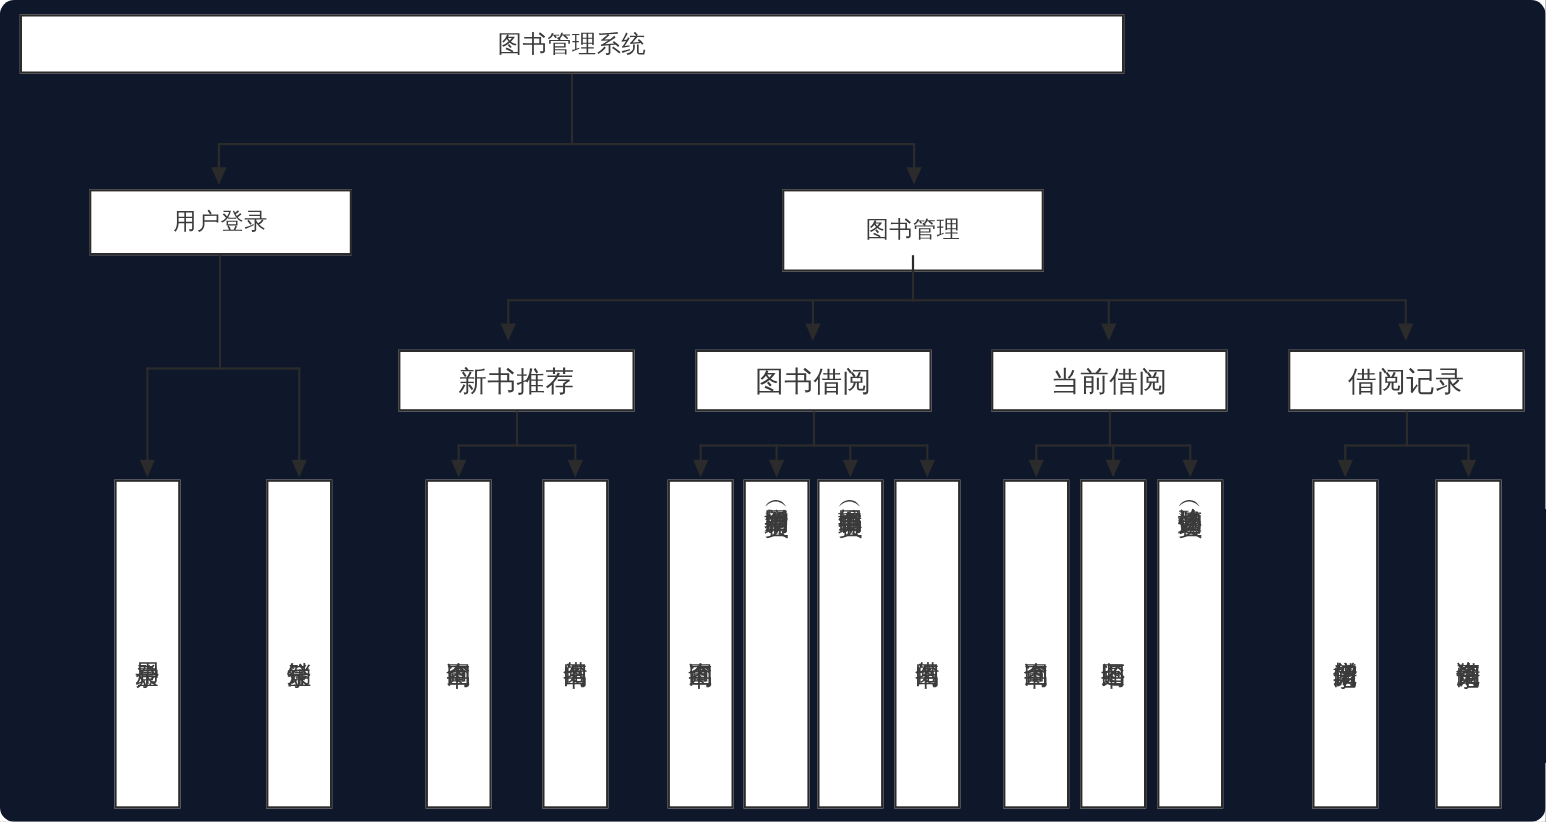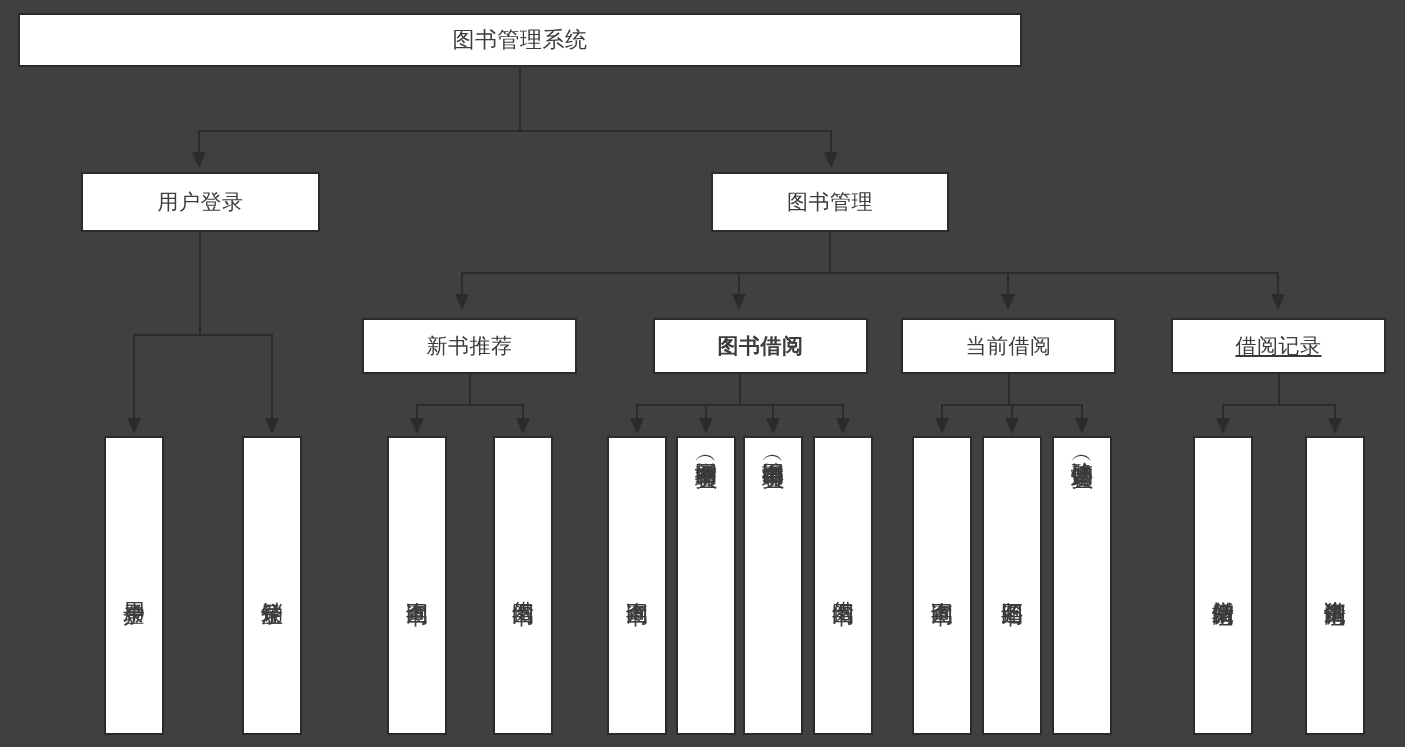--- a/index.html
+++ b/index.html
@@ -8,22 +8,23 @@
     background: #ffffff;
   }
   body {
     font-family: "Liberation Sans", "DejaVu Sans", sans-serif;
     color: #262626;
   }
   #canvas {
     position: relative;
     width: 1405px;
     height: 747px;
-    background: #404040;
+    background: #0f172a;
     overflow: hidden;
+    border-radius: 13px;
   }
 
   
   .node {
     position: absolute;
     box-sizing: border-box;
     background: #ffffff;
     border: 2px solid #2b2b2b;
     display: flex;
     align-items: center;
@@ -32,21 +33,21 @@
   }
   .node .lbl {
     font-size: 21px;
     line-height: 1.25;
     letter-spacing: 0.5px;
     white-space: nowrap;
     color: #3b3b3b;
   }
   .node.root .lbl { font-size: 22px; }
   .node.level2 .lbl { font-size: 21px; }
-  .node.level3 .lbl { font-size: 21px; }
+  .node.level3 .lbl { font-size: 26px; }
 
   
   .node.leaf {
     align-items: flex-start;
     justify-content: center;
     padding-top: 6px;
   }
   .node.leaf .lbl {
     writing-mode: vertical-rl;
     text-orientation: upright;
@@ -107,21 +108,21 @@
   <div class="seg v" style="left:198px; top:130px; width:2px; height:24px;"></div>
   <div class="arrow" style="left:192px; top:152px;"></div>
 
   <div class="seg v" style="left:830px; top:130px; width:2px; height:24px;"></div>
   <div class="arrow" style="left:824px; top:152px;"></div>
 
   <div class="node level2" style="left:81px; top:172px; width:239px; height:60px;">
     <span class="lbl">用户登录</span>
   </div>
 
-  <div class="node level2" style="left:711px; top:172px; width:238px; height:60px;">
+  <div class="node level2" style="left:711px; top:172px; width:238px; height:75px;">
     <span class="lbl">图书管理</span>
   </div>
 
   <div class="seg v" style="left:199px; top:232px; width:2px; height:104px;"></div>
   <div class="seg h" style="left:133px; top:334px; width:140px; height:2px;"></div>
   <div class="seg v" style="left:133px; top:334px; width:2px; height:86px;"></div>
   <div class="arrow" style="left:127px; top:418px;"></div>
   <div class="seg v" style="left:271px; top:334px; width:2px; height:86px;"></div>
   <div class="arrow" style="left:265px; top:418px;"></div>
 
@@ -136,27 +137,27 @@
 
   <div class="seg v" style="left:1007px; top:272px; width:2px; height:24px;"></div>
   <div class="arrow" style="left:1001px; top:294px;"></div>
 
   <div class="seg v" style="left:1277px; top:272px; width:2px; height:24px;"></div>
   <div class="arrow" style="left:1271px; top:294px;"></div>
 
   <div class="node level3" style="left:362px; top:318px; width:215px; height:56px;">
     <span class="lbl">新书推荐</span>
   </div>
-  <div class="node level3" style="left:653px; top:318px; width:215px; height:56px;font-weight:bold;">
+  <div class="node level3" style="left:632px; top:318px; width:215px; height:56px;">
     <span class="lbl">图书借阅</span>
   </div>
   <div class="node level3" style="left:901px; top:318px; width:215px; height:56px;align-items:center;">
     <span class="lbl">当前借阅</span>
   </div>
-  <div class="node level3" style="left:1171px; top:318px; width:215px; height:56px;text-decoration:underline;">
+  <div class="node level3" style="left:1171px; top:318px; width:215px; height:56px;">
     <span class="lbl">借阅记录</span>
   </div>
 
   <div class="seg v" style="left:469px; top:374px; width:2px; height:32px;"></div>
   <div class="seg h" style="left:416px; top:404px; width:108px; height:2px;"></div>
   <div class="seg v" style="left:416px; top:404px; width:2px; height:16px;"></div>
   <div class="arrow" style="left:410px; top:418px;"></div>
   <div class="seg v" style="left:522px; top:404px; width:2px; height:16px;"></div>
   <div class="arrow" style="left:516px; top:418px;"></div>
 

